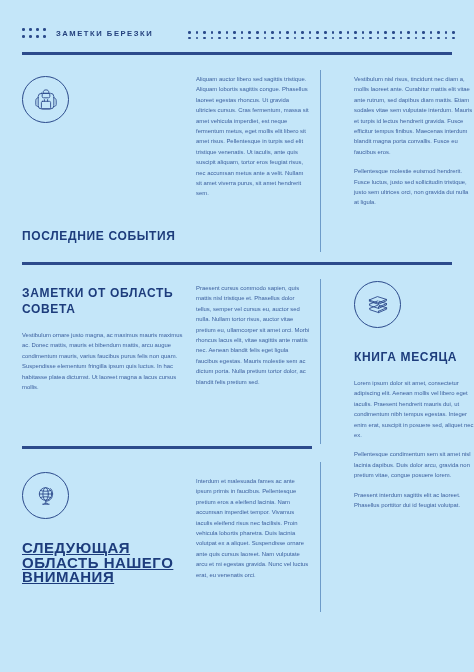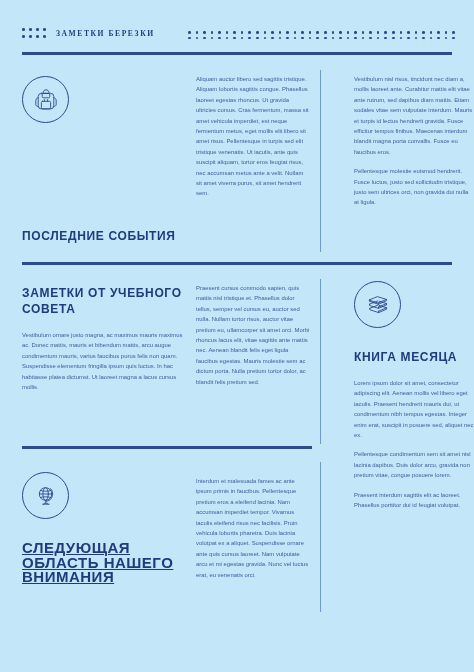--- a/index.html
+++ b/index.html
@@ -27,21 +27,20 @@
     width: 474px;
     height: 58px;
   }
   .brand-row {
     position: absolute;
     left: 22px;
     top: 28px;
     display: flex;
     align-items: center;
     gap: 9px;
-    font-family: Liberation Serif, serif;
   }
   .dot-block {
     display: grid;
     grid-template-columns: repeat(4, 4px);
     grid-auto-rows: 4px;
     gap: 3px 3px;
   }
   .dot-block i {
     display: block;
     width: 2.6px;
@@ -267,21 +266,21 @@
   <div class="vline" style="left:320px; top:70px; height:182px;"></div>
 
   <div class="col col-right" style="top:74px;">
     <p class="body-txt">Vestibulum nisl risus, tincidunt nec diam a, mollis laoreet ante. Curabitur mattis elit vitae ante rutrum, sed dapibus diam mattis. Etiam sodales vitae sem vulputate interdum. Mauris et turpis id lectus hendrerit gravida. Fusce efficitur tempus finibus. Maecenas interdum blandit magna porta convallis. Fusce eu faucibus eros.</p>
     <p class="body-txt">Pellentesque molestie euismod hendrerit. Fusce luctus, justo sed sollicitudin tristique, justo sem ultrices orci, non gravida dui nulla at ligula.</p>
   </div>
 
   <div class="rule-mid" style="top:262px;"></div>
 
   <div class="col col-left" style="top:285px;">
-    <h2 class="sec-title">ЗАМЕТКИ ОТ УЧЕБНОГО СОВЕТА</h2>
+    <h2 class="sec-title">ЗАМЕТКИ ОТ ОБЛАСТЬ СОВЕТА</h2>
     <p class="body-txt" style="margin-top:13px;">Vestibulum ornare justo magna, ac maximus mauris maximus ac. Donec mattis, mauris et bibendum mattis, arcu augue condimentum mauris, varius faucibus purus felis non quam. Suspendisse elementum fringilla ipsum quis luctus. In hac habitasse platea dictumst. Ut laoreet magna a lacus cursus mollis.</p>
   </div>
 
   <div class="col col-mid" style="top:283px;">
     <p class="body-txt">Praesent cursus commodo sapien, quis mattis nisl tristique et. Phasellus dolor tellus, semper vel cursus eu, auctor sed nulla. Nullam tortor risus, auctor vitae pretium eu, ullamcorper sit amet orci. Morbi rhoncus lacus elit, vitae sagittis ante mattis nec. Aenean blandit felis eget ligula faucibus egestas. Mauris molestie sem ac dictum porta. Nulla pretium tortor dolor, ac blandit felis pretium sed.</p>
   </div>
 
   <div class="vline" style="left:320px; top:279px; height:165px;"></div>
 
   <div class="col col-right" style="top:281px;">

